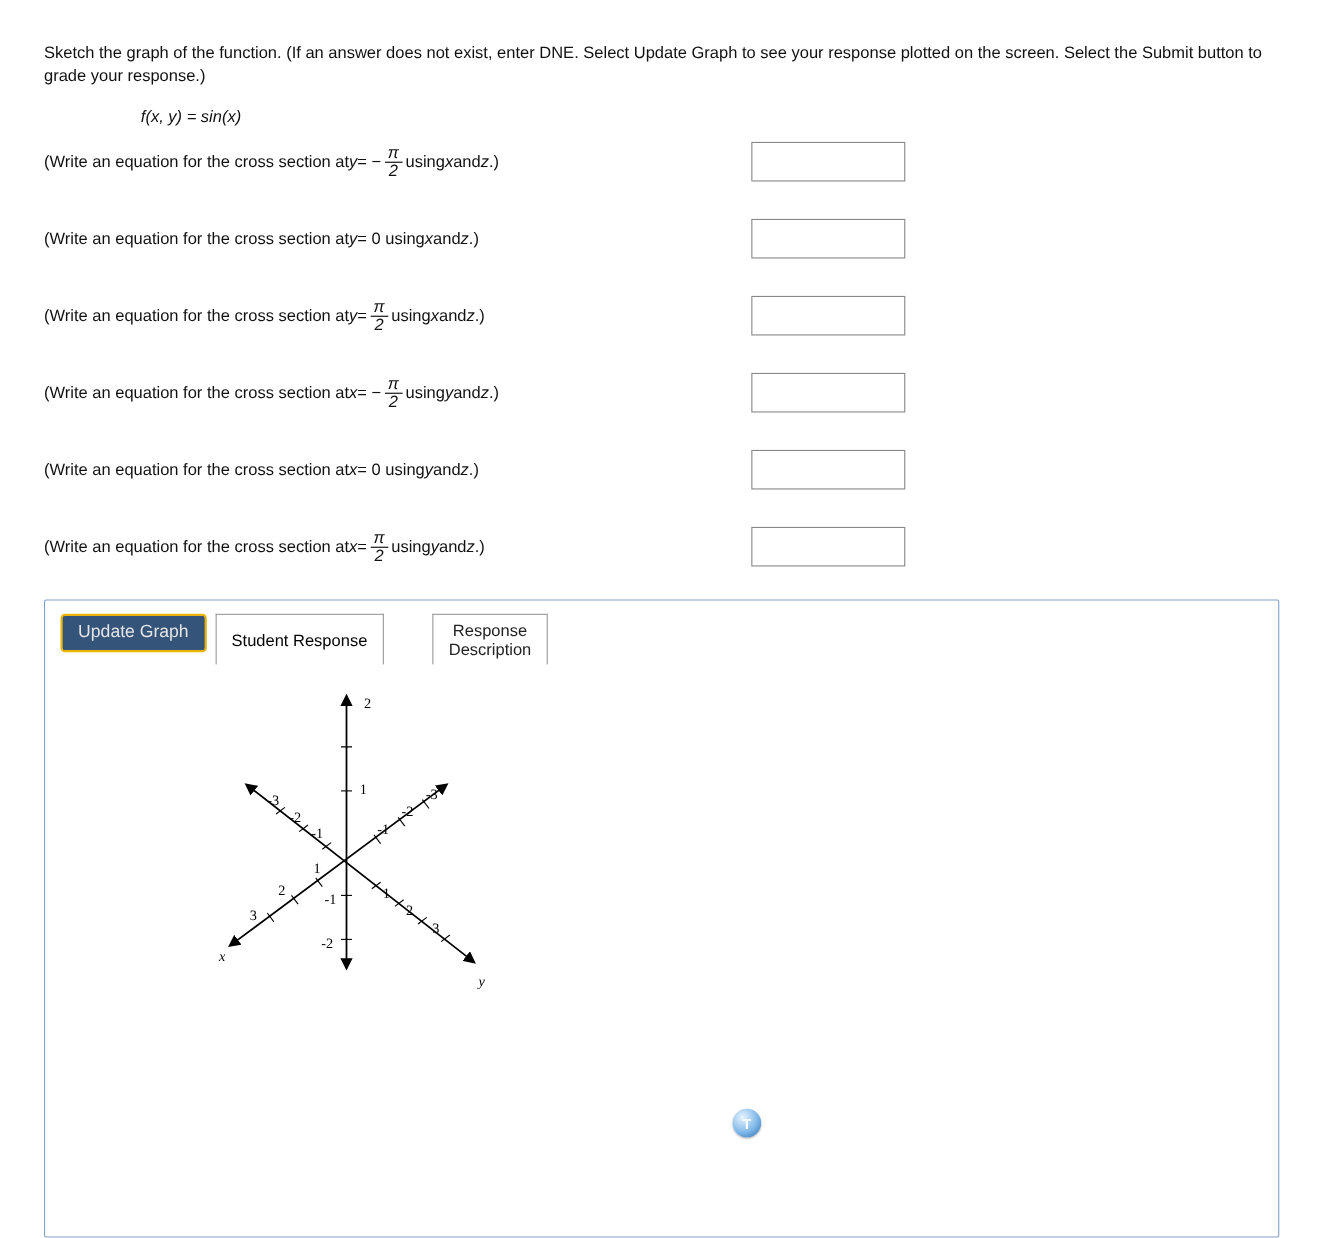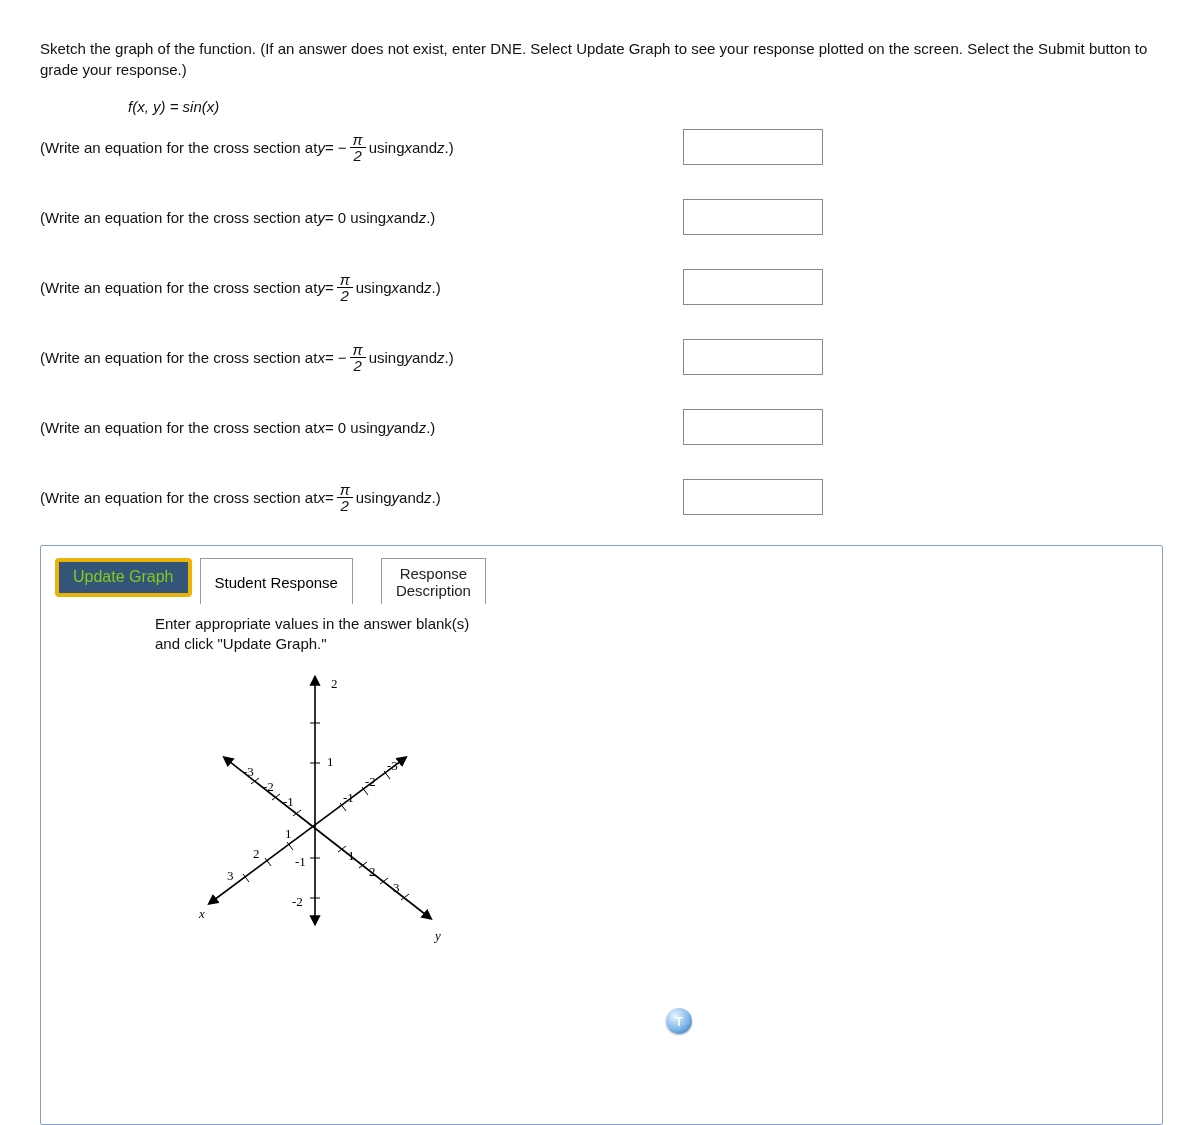--- a/index.html
+++ b/index.html
@@ -55,44 +55,44 @@
   .graph-container {
     border: 1px solid #82a0c9;
     border-radius: 2px;
     padding: 12px 14px 14px 14px;
     margin-top: 6px;
     min-height: 580px;
     position: relative;
   }
   .controls-row { display: flex; align-items: flex-start; }
   .update-btn {
-    border: 4px solid #eab308;
+    border: 2px solid #eab308;
     border-radius: 4px;
     background: #34547a;
-    color: #84cc16;
+    color: #e5e5e5;
     font-family: inherit;
     font-size: 16px;
     padding: 5px 14px;
     text-align: right;
     line-height: 1.3;
     margin-right: 8px;
     cursor: pointer;
   }
   .tabs { display: flex; }
   .tab {
     border: 1px solid #999;
     border-bottom: none;
     background: #fff;
     padding: 6px 14px 4px 14px;
     font-size: 15px;
     font-family: inherit;
     margin-right: 28px;
     cursor: pointer;
   }
-  .tab.inactive { color: #222; text-align: center; line-height: 1.15; }
+  .tab.inactive { color: #222; text-align: center; line-height: 1.15; margin-left: 16px; }
   .graph-area {
     margin-left: 100px;
     margin-top: 10px;
   }
   .graph-msg { margin-bottom: 4px; line-height: 1.35; }
   svg.axes3d { display: block; }
   .info-ball {
     position: absolute;
     right: 470px;
     bottom: 90px;
@@ -219,23 +219,20 @@
     </button>
     <div class="tabs">
       <button class="tab">Student Response</button>
       <button class="tab inactive">
         <span>Response</span><br><span>Description</span>
       </button>
     </div>
   </div>
 
   <div class="graph-area">
-    <div class="graph-msg">
-      <span>Enter appropriate values in the answer blank(s)</span><br><span>and click "Update Graph."</span>
-    </div>
 
     <svg class="axes3d" width="320" height="320" viewBox="0 0 320 320">
       <defs>
         <marker id="arr" viewBox="0 0 10 10" refX="7" refY="5" markerWidth="7" markerHeight="7" orient="auto-start-reverse">
           <path d="M0,0 L10,5 L0,10 z" fill="#000"></path>
         </marker>
       </defs>
       <g stroke="#000" stroke-width="1.6" fill="none">
 
         <line x1="160" y1="265" x2="160" y2="20" marker-end="url(#arr)" marker-start="url(#arr)"></line>

